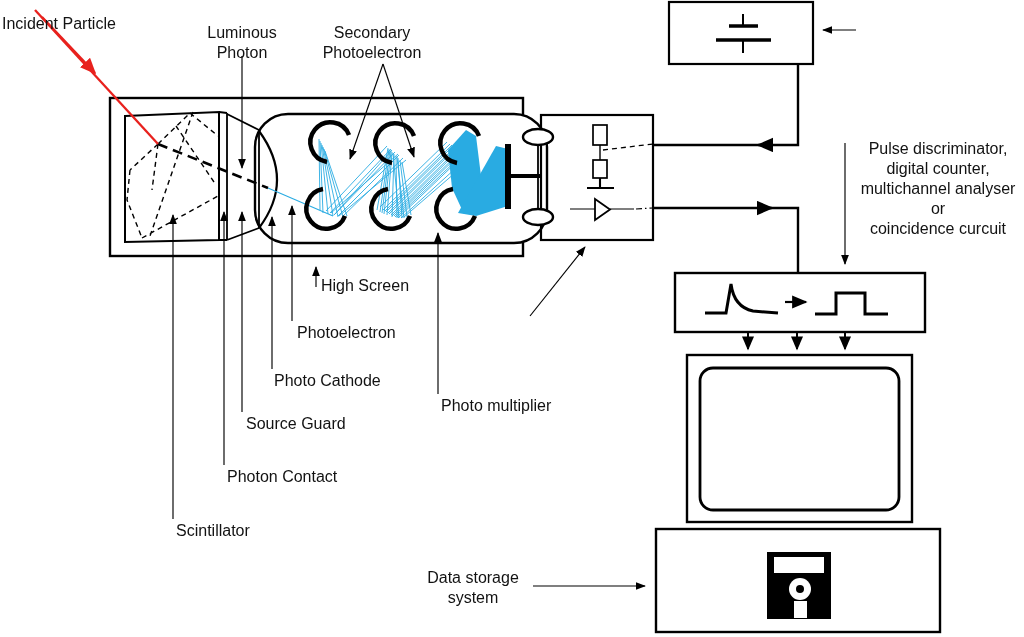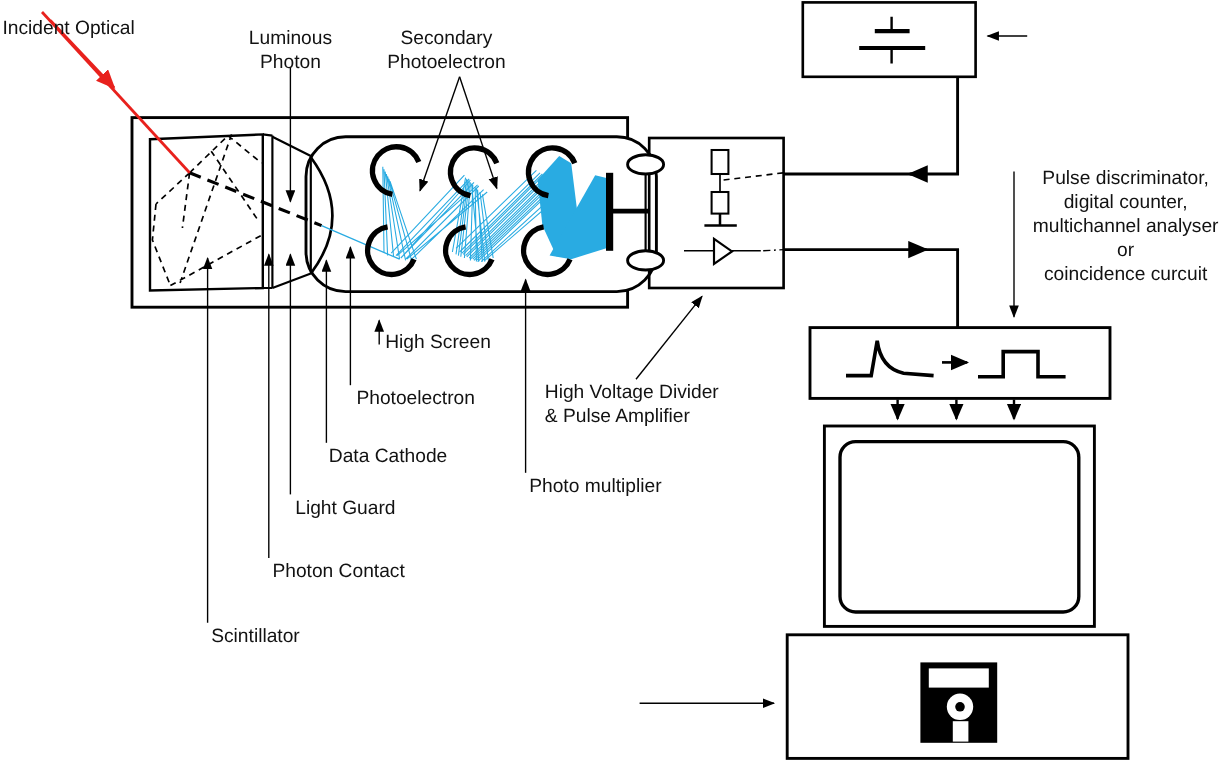--- a/index.html
+++ b/index.html
@@ -145,33 +145,33 @@
     <path d="M224,465 V212" marker-end="url(#mk-s)"></path>
     <path d="M173,519 V215" marker-end="url(#mk-s)"></path>
     <path d="M438,394 V233" marker-end="url(#mk-s)"></path>
     <path d="M530,316 L585,247" marker-end="url(#mk-s)"></path>
     <path d="M856,30 H823" marker-end="url(#mk-s)"></path>
     <path d="M845,143 V264" marker-end="url(#mk-s)"></path>
     <path d="M533,586 H645" marker-end="url(#mk-s)"></path>
   </g>
 </svg>
 
-<div class="lbl" style="left:2px;top:14px">Incident Optical</div>
+<div class="lbl" style="left:2px;top:14px">Incident Particle</div>
 <div class="lbl ctr" style="left:180px;top:23px;width:124px">Luminous
 Photon</div>
 <div class="lbl ctr" style="left:306px;top:23px;width:132px">Secondary
 Photoelectron</div>
 <div class="lbl ctr" style="left:850px;top:139px;width:176px">Pulse discriminator,
 digital counter,
 multichannel analyser
 or
 coincidence curcuit</div>
 <div class="lbl" style="left:321px;top:276px">High Screen</div>
 <div class="lbl" style="left:297px;top:323px">Photoelectron</div>
-<div class="lbl" style="left:274px;top:371px">Data Cathode</div>
-<div class="lbl" style="left:246px;top:414px">Light Guard</div>
+<div class="lbl" style="left:274px;top:371px">Photo Cathode</div>
+<div class="lbl" style="left:246px;top:414px">Source Guard</div>
 <div class="lbl" style="left:227px;top:467px">Photon Contact</div>
 <div class="lbl" style="left:176px;top:521px">Scintillator</div>
 <div class="lbl" style="left:441px;top:396px">Photo multiplier</div>
-<div class="lbl" style="left:454px;top:318px">High Voltage Divider
-&amp; Pulse Amplifier</div>
+<div class="lbl ctr" style="left:412px;top:568px;width:122px">Data storage
+system</div>
 
 </div>
 
 </body></html>

